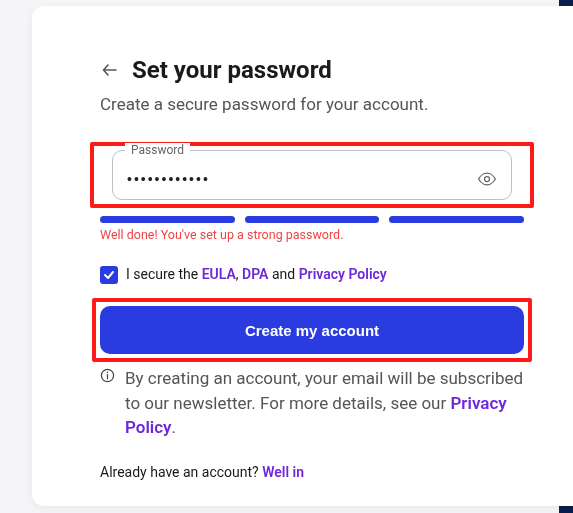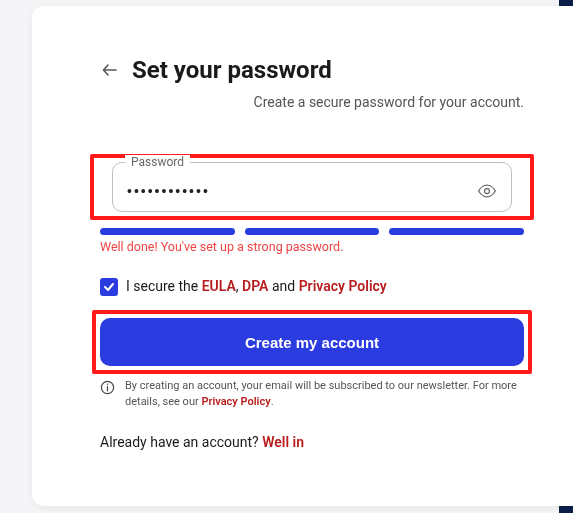--- a/index.html
+++ b/index.html
@@ -41,24 +41,23 @@
       display: inline-flex;
       align-items: center;
       justify-content: center;
     }
     .title {
       font-size: 24px;
       font-weight: 700;
       color: #1a1a1a;
     }
     .subtitle {
-      font-size: 14px;
+      font-size: 17px;
       color: #555;
-      margin-bottom: 44px;
-      text-align: right;
+      margin-bottom: 28px;
     }
     .highlight-box {
       border: 4px solid #ff1a1a;
       border-radius: 2px;
       padding: 4px 18px;
       margin: 0 -10px 4px -10px;
     }
     .field-wrap {
       position: relative;
       border: 1px solid #bfbfbf;
@@ -122,21 +121,21 @@
       align-items: center;
       justify-content: center;
       cursor: pointer;
       flex-shrink: 0;
     }
     .terms-text {
       font-size: 14px;
       color: #1a1a1a;
     }
     .link {
-      color: #b91c1c;
+      color: #6d28d9;
       font-weight: 600;
       cursor: pointer;
       text-decoration: none;
     }
     .highlight-box-btn {
       border: 4px solid #ff1a1a;
       border-radius: 2px;
       padding: 4px;
       margin: 0 -8px 4px -8px;
     }
@@ -155,21 +154,21 @@
       display: flex;
       gap: 10px;
       align-items: flex-start;
       margin-bottom: 24px;
     }
     .info-icon {
       flex-shrink: 0;
       margin-top: 2px;
     }
     .info-text {
-      font-size: 11px;
+      font-size: 17px;
       color: #555;
       line-height: 1.45;
     }
     .signin-row {
       font-size: 14px;
       color: #1a1a1a;
     }
   </style>
 </head>
 <body>

